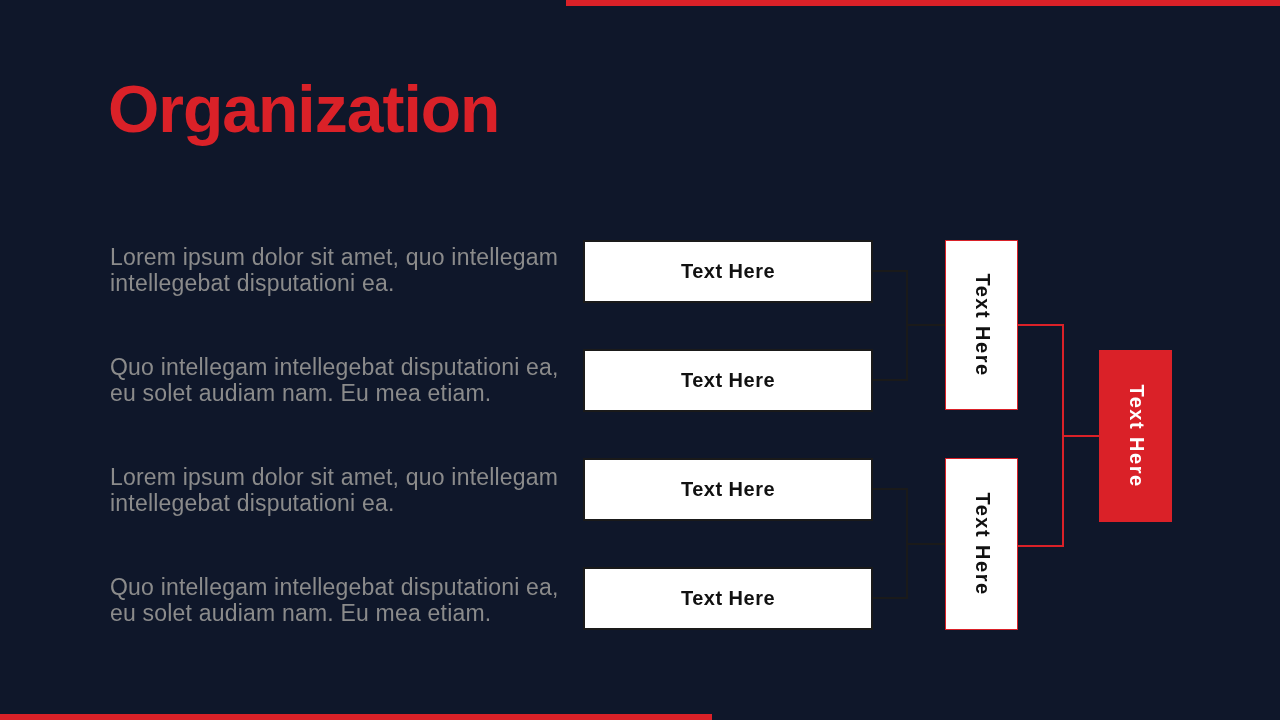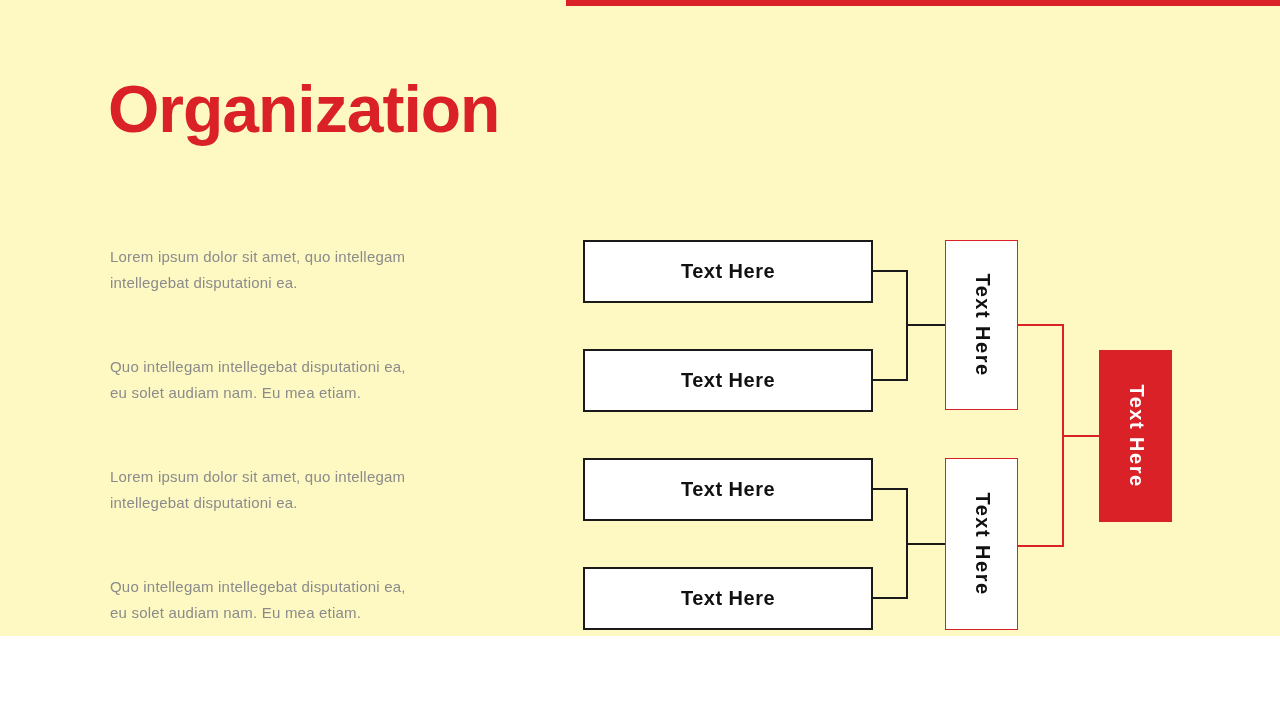--- a/index.html
+++ b/index.html
@@ -1,30 +1,30 @@
 <!DOCTYPE html>
 <html><head>
 <meta charset="utf-8">
 <style>
   html,body{margin:0;padding:0;background:#ffffff;}
   .slide{
-    position:relative;width:1280px;height:636px;overflow:hidden;
-    background:#fef9c3;font-family:"Liberation Sans",sans-serif;
+    position:relative;width:1280px;height:720px;overflow:hidden;
+    background:#0f172a;font-family:"Liberation Sans",sans-serif;
   }
   .accent-bar{position:absolute;background:#da2128;}
   .bar-top{left:566px;top:0;width:714px;height:6px;}
   .bar-bottom{left:0;top:714px;width:712px;height:6px;}
   .title{
     position:absolute;left:108px;top:76px;margin:0;
     font-size:66px;font-weight:800;letter-spacing:-1px;
     color:#da2128;line-height:1.0;
   }
   .para{
     position:absolute;left:110px;width:460px;
-    font-size:15px;line-height:26px;color:#8b8b8b;letter-spacing:0.2px;
+    font-size:23px;line-height:26px;color:#8b8b8b;letter-spacing:0.2px;
   }
   .p1{top:244px;} .p2{top:354px;} .p3{top:464px;} .p4{top:574px;}
   .hbox{
     position:absolute;left:583px;width:290px;height:63px;
     border:2px solid #1a1a1a;background:#ffffff;box-sizing:border-box;
     display:flex;align-items:center;justify-content:center;
   }
   .hb1{top:240px;} .hb2{top:349px;} .hb3{top:458px;} .hb4{top:567px;}
   .hlabel{
     font-size:20px;font-weight:700;color:#111111;letter-spacing:0.5px;white-space:nowrap;

